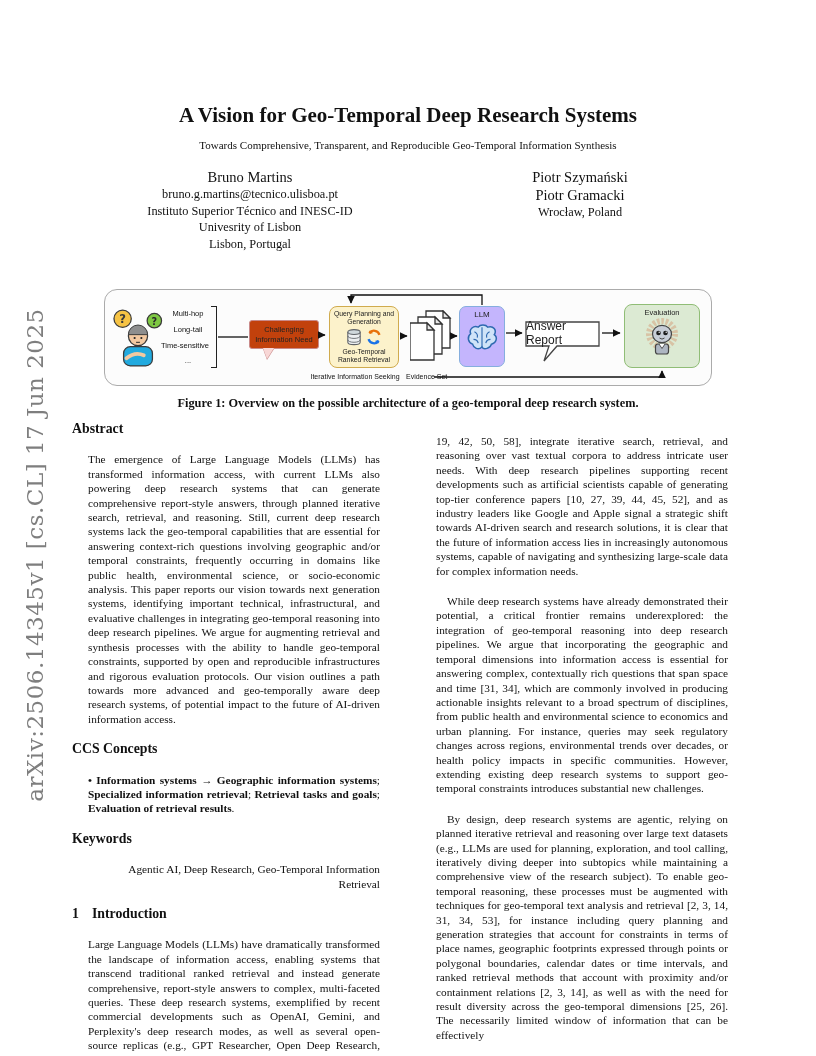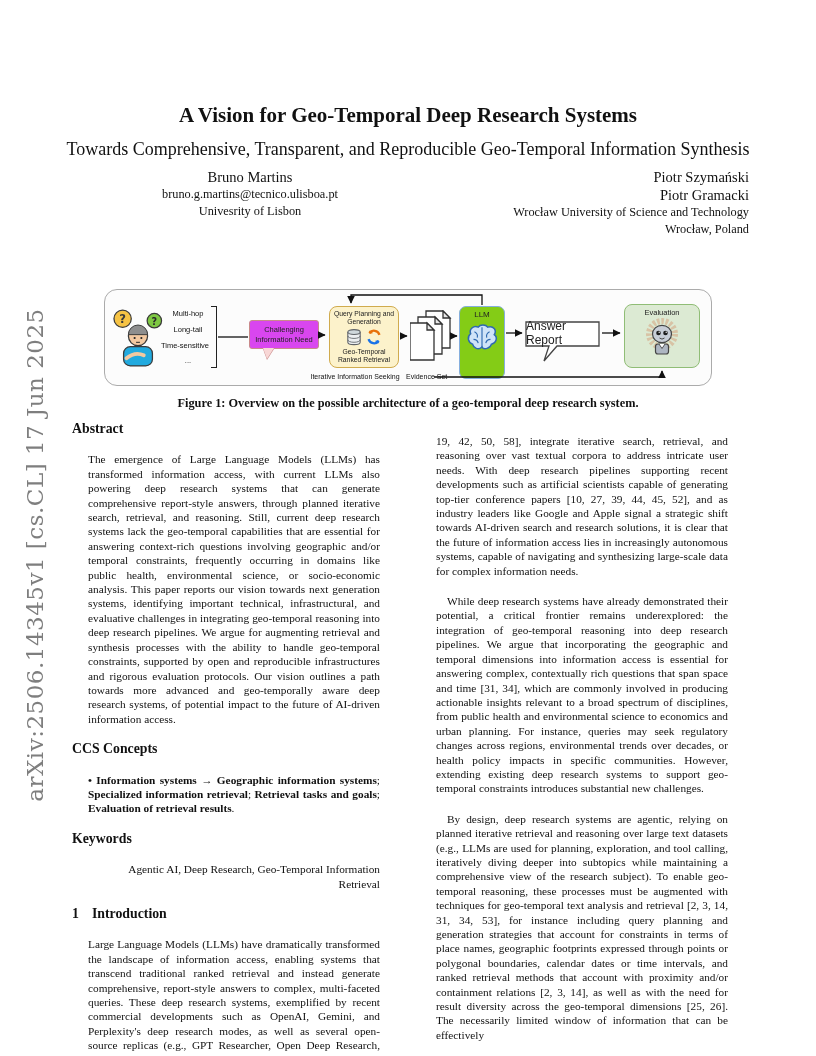--- a/index.html
+++ b/index.html
@@ -5,46 +5,46 @@
   html,body{margin:0;padding:0;background:#e8e8e8;}
   .page{position:relative;width:816px;height:1056px;background:#ffffff;margin:0 auto;
         font-family:"Liberation Serif",serif;color:#111;overflow:hidden;}
 
   
   .arxiv{position:absolute;top:555px;left:35px;transform:translate(-50%,-50%) rotate(-90deg);
          white-space:nowrap;font-family:"DejaVu Serif",serif;font-size:23px;color:#7e7e7e;letter-spacing:.5px;}
 
   
   .title{position:absolute;top:103px;left:0;width:100%;text-align:center;font-size:21px;font-weight:bold;}
-  .subtitle{position:absolute;top:139px;left:0;width:100%;text-align:center;font-size:18px;}
+  .subtitle{position:absolute;top:139px;left:0;width:100%;text-align:center;font-size:11px;}
   .auth-block{position:absolute;top:168px;text-align:center;font-size:12.3px;line-height:16.5px;}
   .auth-a{left:100px;width:300px;}
-  .auth-b{left:429px;width:320px;text-align:right;}
+  .auth-b{left:420px;width:320px;}
   .auth-name{font-size:14.5px;line-height:18px;}
 
   
   .figure-box{position:absolute;left:104px;top:289px;width:608px;height:97px;background:#fcfcfc;
               border:1.5px solid #ababab;border-radius:13px;box-sizing:border-box;
               font-family:"Liberation Sans",sans-serif;color:#222;}
   .fig-abs{position:absolute;}
   .need-label{position:absolute;font-size:7.5px;width:50px;text-align:center;color:#111;}
   .bracket{position:absolute;left:106px;top:16px;width:5px;height:60px;
            border-top:1.5px solid #222;border-right:1.5px solid #222;border-bottom:1.5px solid #222;}
-  .bubble{position:absolute;left:144px;top:30px;width:70px;height:29px;background:#d946ef;
+  .bubble{position:absolute;left:144px;top:30px;width:70px;height:29px;background:#c2410c;
           border:1.2px solid #c98a8a;border-radius:3px;font-size:7.5px;line-height:1.3;
           display:flex;align-items:center;justify-content:center;text-align:center;box-sizing:border-box;}
   .bubble-tail{position:absolute;left:158px;top:58px;width:0;height:0;
                border-left:4px solid transparent;border-right:7px solid transparent;
                border-top:11px solid #f8d7d6;filter:drop-shadow(0 1px 0 #c98a8a);}
   .qbox{position:absolute;left:224px;top:16px;width:70px;height:62px;background:#fcf2cb;
         border:1.2px solid #d0ab4e;border-radius:8px;box-sizing:border-box;
         display:flex;flex-direction:column;align-items:center;justify-content:space-between;
         padding:3px 2px;font-size:6.8px;line-height:1.15;text-align:center;}
   .qicons{display:flex;align-items:center;gap:4px;}
-  .llmbox{position:absolute;left:354px;top:16px;width:46px;height:73px;background:#84cc16;
+  .llmbox{position:absolute;left:354px;top:16px;width:46px;height:61px;background:#c4b5fd;
           border:1.2px solid #85aede;border-radius:7px;box-sizing:border-box;
           display:flex;flex-direction:column;align-items:center;padding-top:3px;font-size:8px;}
   .report-label{position:absolute;left:421px;top:31px;width:73px;height:24px;font-size:12px;
                 display:flex;align-items:center;justify-content:center;}
   .evalbox{position:absolute;left:519px;top:14px;width:76px;height:64px;background:#dcead3;
            border:1.2px solid #90bd76;border-radius:8px;box-sizing:border-box;
            display:flex;flex-direction:column;align-items:center;padding-top:3px;font-size:7.5px;}
   .botlabel{position:absolute;top:83px;font-size:7px;color:#111;}
 
   
@@ -68,27 +68,28 @@
 <div class="page">
 
   <div class="arxiv">arXiv:2506.14345v1  [cs.CL]  17 Jun 2025</div>
 
   <div class="title">A Vision for Geo-Temporal Deep Research Systems</div>
   <div class="subtitle">Towards Comprehensive, Transparent, and Reproducible Geo-Temporal Information Synthesis</div>
 
   <div class="auth-block auth-a">
     <div class="auth-name">Bruno Martins</div>
     <div>bruno.g.martins@tecnico.ulisboa.pt</div>
+    <div>Instituto Superior Técnico and INESC-ID</div>
     <div>Univesrity of Lisbon</div>
+    <div>Lisbon, Portugal</div>
   </div>
 
   <div class="auth-block auth-b">
     <div class="auth-name">Piotr Szymański</div>
     <div class="auth-name">Piotr Gramacki</div>
-    <div>Wrocław University of Science and Technology</div>
     <div>Wrocław, Poland</div>
   </div>
 
   <div class="figure-box">
 
     <svg class="fig-abs" style="left:8px;top:17px" width="50" height="62" viewBox="0 0 52 62">
       <circle cx="10" cy="11" r="9" fill="#f6c344" stroke="#3a3a3a" stroke-width="1.3"></circle>
       <text x="10" y="15.5" font-size="12" font-weight="bold" text-anchor="middle" fill="#3a3a3a" font-family="DejaVu Sans">?</text>
       <circle cx="43" cy="13" r="7.5" fill="#7ec843" stroke="#3a3a3a" stroke-width="1.3"></circle>
       <text x="43" y="17" font-size="10" font-weight="bold" text-anchor="middle" fill="#2a2a2a" font-family="DejaVu Sans">?</text>

